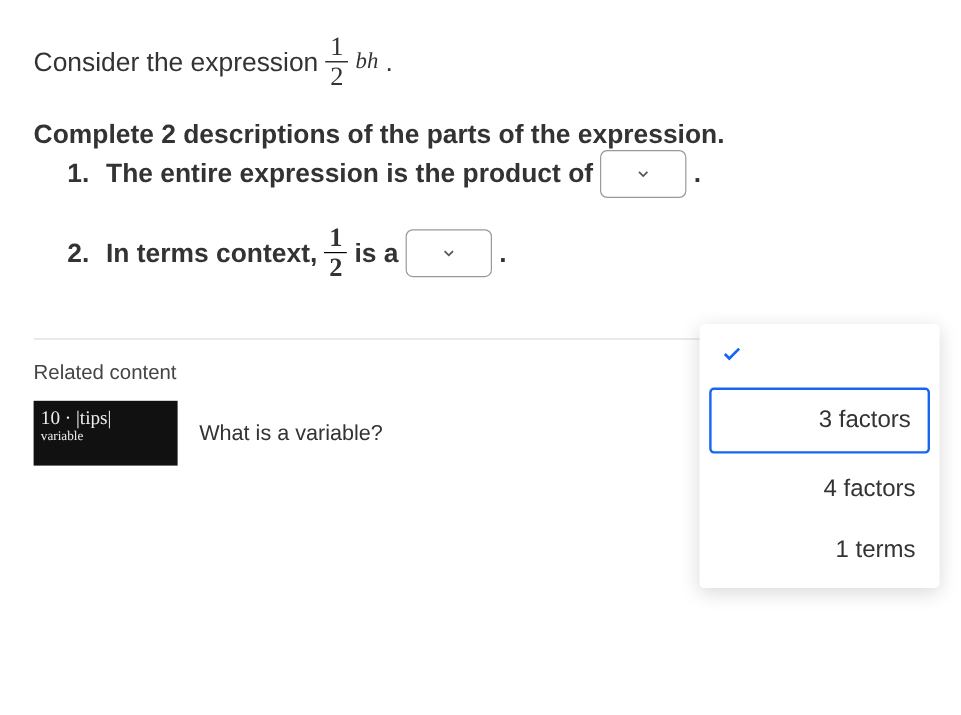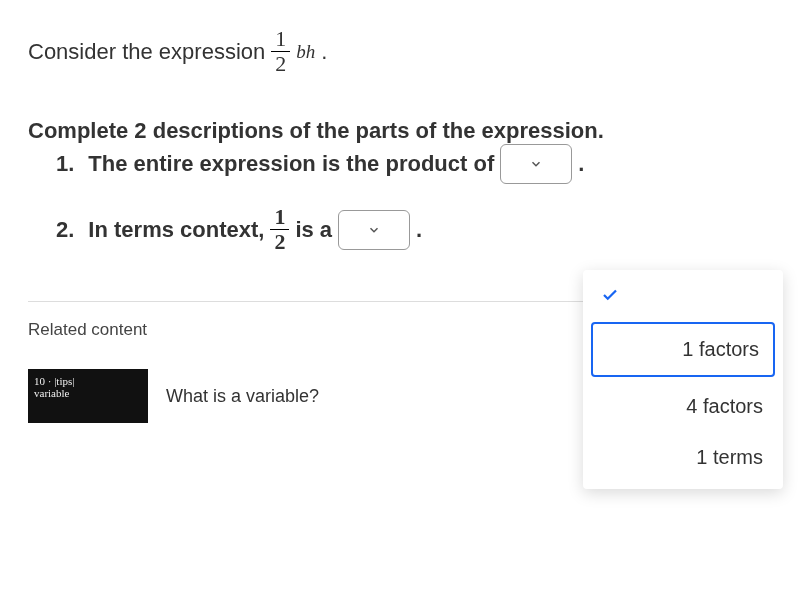--- a/index.html
+++ b/index.html
@@ -11,21 +11,21 @@
       overflow: hidden;
       color: #333;
     }
     .page {
       background: #fff;
       padding: 28px 28px 0 28px;
       height: 100%;
     }
     .intro {
       font-size: 22px;
-      margin-bottom: 43px;
+      margin-bottom: 24px;
       display: flex;
       align-items: center;
       flex-wrap: wrap;
       gap: 6px;
     }
     .frac {
       display: inline-flex;
       flex-direction: column;
       align-items: center;
       vertical-align: middle;
@@ -77,40 +77,40 @@
       height: 14px;
     }
     .divider {
       border: none;
       border-top: 1px solid #ddd;
       margin: 48px 0 18px 0;
     }
     .related-heading {
       font-size: 17px;
       color: #444;
-      margin-bottom: 29px;
+      margin-bottom: 13px;
       font-weight: 400;
     }
     .related-row {
       display: flex;
       align-items: center;
       gap: 18px;
     }
     .thumb {
       width: 120px;
       height: 54px;
       background: #111;
       color: #eee;
       font-family: "Comic Sans MS", cursive;
       font-size: 11px;
       padding: 6px;
       overflow: hidden;
       position: relative;
     }
-    .thumb .ln1 { font-size: 11px; }
+    .thumb .ln1 { font-size: 16px; }
     .related-title {
       font-size: 18px;
       font-weight: 400;
     }
     
     .dropdown {
       position: absolute;
       right: 18px;
       top: 270px;
       width: 200px;
@@ -189,16 +189,16 @@
     <div class="related-title">What is a variable?</div>
   </div>
 </div>
 
 <div class="dropdown">
   <div class="dd-check">
     <svg width="18" height="18" viewBox="0 0 24 24" fill="none" stroke="#1865f2" stroke-width="3">
         <polyline points="4 12 9 17 20 6"></polyline>
       </svg>
   </div>
-  <div class="dd-option selected">1 factors</div>
+  <div class="dd-option selected">3 factors</div>
   <div class="dd-option">4 factors</div>
   <div class="dd-option">1 terms</div>
 </div>
 
 </body></html>

